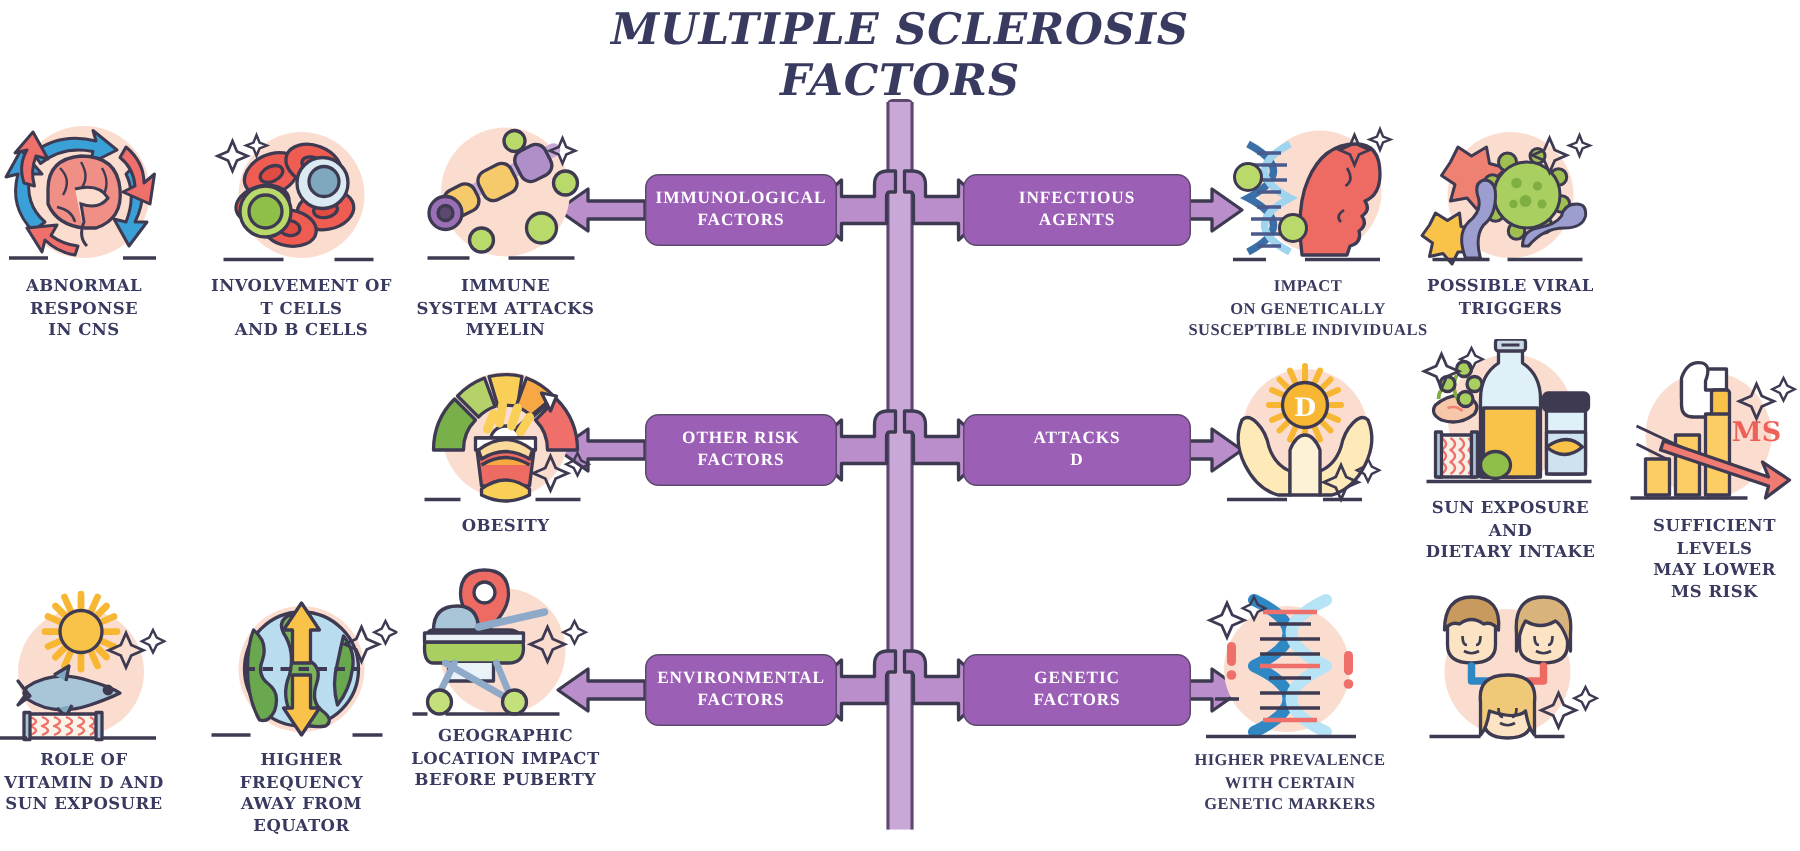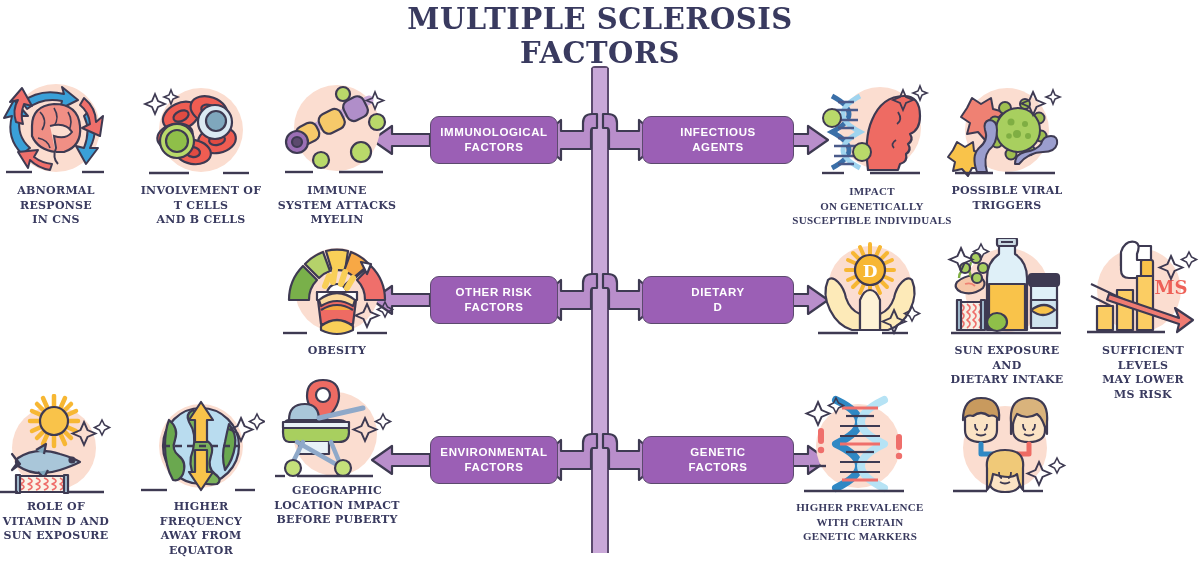--- a/index.html
+++ b/index.html
@@ -7,21 +7,21 @@
     width:1200px;height:567px;background:#ffffff;
     font-family:"DejaVu Serif", serif;
     overflow:hidden;position:relative;
   }
   .canvas{position:relative;width:1200px;height:567px;}
 
   
   .title{
     position:absolute;left:0;top:2px;width:1200px;text-align:center;
     color:#393a5f;font-weight:bold;font-size:29px;line-height:34px;
-    letter-spacing:.5px;font-family:"DejaVu Serif", serif;
+    letter-spacing:.5px;font-family:"DejaVu Serif", serif;font-style:italic;
   }
   .title .l2{display:block;}
 
   
   .spine{
     position:absolute;left:591px;top:68px;width:18px;height:485px;
     background:#c9a8d8;border-left:2px solid #5c4a6e;border-right:2px solid #5c4a6e;
     box-sizing:border-box;
   }
   .spine-cap{
@@ -34,21 +34,21 @@
   .fork{position:absolute;width:130px;height:64px;left:535px;}
   .fork svg{display:block;}
 
   
   .cbox{
     position:absolute;height:48px;border-radius:9px;
     background:#9b5fb5;border:1.5px solid #5c4a6e;
     display:flex;align-items:center;justify-content:center;
     color:#ffffff;font-weight:bold;font-size:11.5px;line-height:15px;
     text-align:center;letter-spacing:.6px;box-sizing:border-box;
-    font-family:Liberation Sans, sans-serif;
+    font-family:Liberation Serif, serif;
   }
   .cbox-l{left:430px;width:128px;}
   .cbox-r{left:642px;width:152px;}
 
   
   .conn{position:absolute;height:34px;width:62px;}
   .conn svg{display:block;}
 
   
   .cell{position:absolute;width:128px;text-align:center;}
@@ -130,21 +130,21 @@
   </div>
   <div class="cbox cbox-r" style="top:116px">
     <span style="white-space:pre-line">INFECTIOUS
 AGENTS</span>
   </div>
   <div class="cbox cbox-l" style="top:276px">
     <span style="white-space:pre-line">OTHER RISK
 FACTORS</span>
   </div>
   <div class="cbox cbox-r" style="top:276px">
-    <span style="white-space:pre-line">DIETARY
+    <span style="white-space:pre-line">ATTACKS
 D</span>
   </div>
   <div class="cbox cbox-l" style="top:436px">
     <span style="white-space:pre-line">ENVIRONMENTAL
 FACTORS</span>
   </div>
   <div class="cbox cbox-r" style="top:436px">
     <span style="white-space:pre-line">GENETIC
 FACTORS</span>
   </div>
@@ -365,21 +365,21 @@
           <path d="M52 92 L52 62 Q56 52 62 52 Q68 52 72 62 L72 92 Z" fill="#fdf2d6"></path>
         </g>
         <path d="M86 72 l3.5 8 8 3.5 -8 3.5 -3.5 8 -3.5 -8 -8 -3.5 8 -3.5z" fill="none" stroke="#3e3a52" stroke-width="1.9"></path>
         <path d="M104 68 l2.5 5 5 2.5 -5 2.5 -2.5 5 -2.5 -5 -5 -2.5 5 -2.5z" fill="none" stroke="#3e3a52" stroke-width="1.6"></path>
         <line x1="10" y1="95" x2="50" y2="95" stroke="#3e3a52" stroke-width="2.4"></line>
         <line x1="74" y1="95" x2="100" y2="95" stroke="#3e3a52" stroke-width="2.4"></line>
       </svg>
     </div>
   </div>
 
-  <div class="cell" style="left:943px;top:238px">
+  <div class="cell" style="left:943px;top:226px">
     <div class="icon-wrap">
       <svg width="128" height="104" viewBox="0 0 128 104">
         <circle cx="64" cy="52" r="42" fill="#fbddd0"></circle>
         <g stroke="#3e3a52" stroke-width="2.2" stroke-linejoin="round">
           <path d="M56 2 L72 2 L72 16 Q84 24 84 40 L84 92 L44 92 L44 40 Q44 24 56 16 Z" fill="#dff0f8"></path>
           <path d="M46 46 L82 46 L82 92 L46 92 Z" fill="#f9c34a"></path>
           <rect x="54" y="0" width="20" height="8" rx="2" fill="#c9d9e2"></rect>
           <line x1="58" y1="4" x2="70" y2="4" stroke="#3e3a52" stroke-width="2"></line>
           <rect x="88" y="44" width="26" height="46" rx="4" fill="#dff0f8"></rect>
           <rect x="86" y="36" width="30" height="12" rx="3" fill="#3e3a52"></rect>

